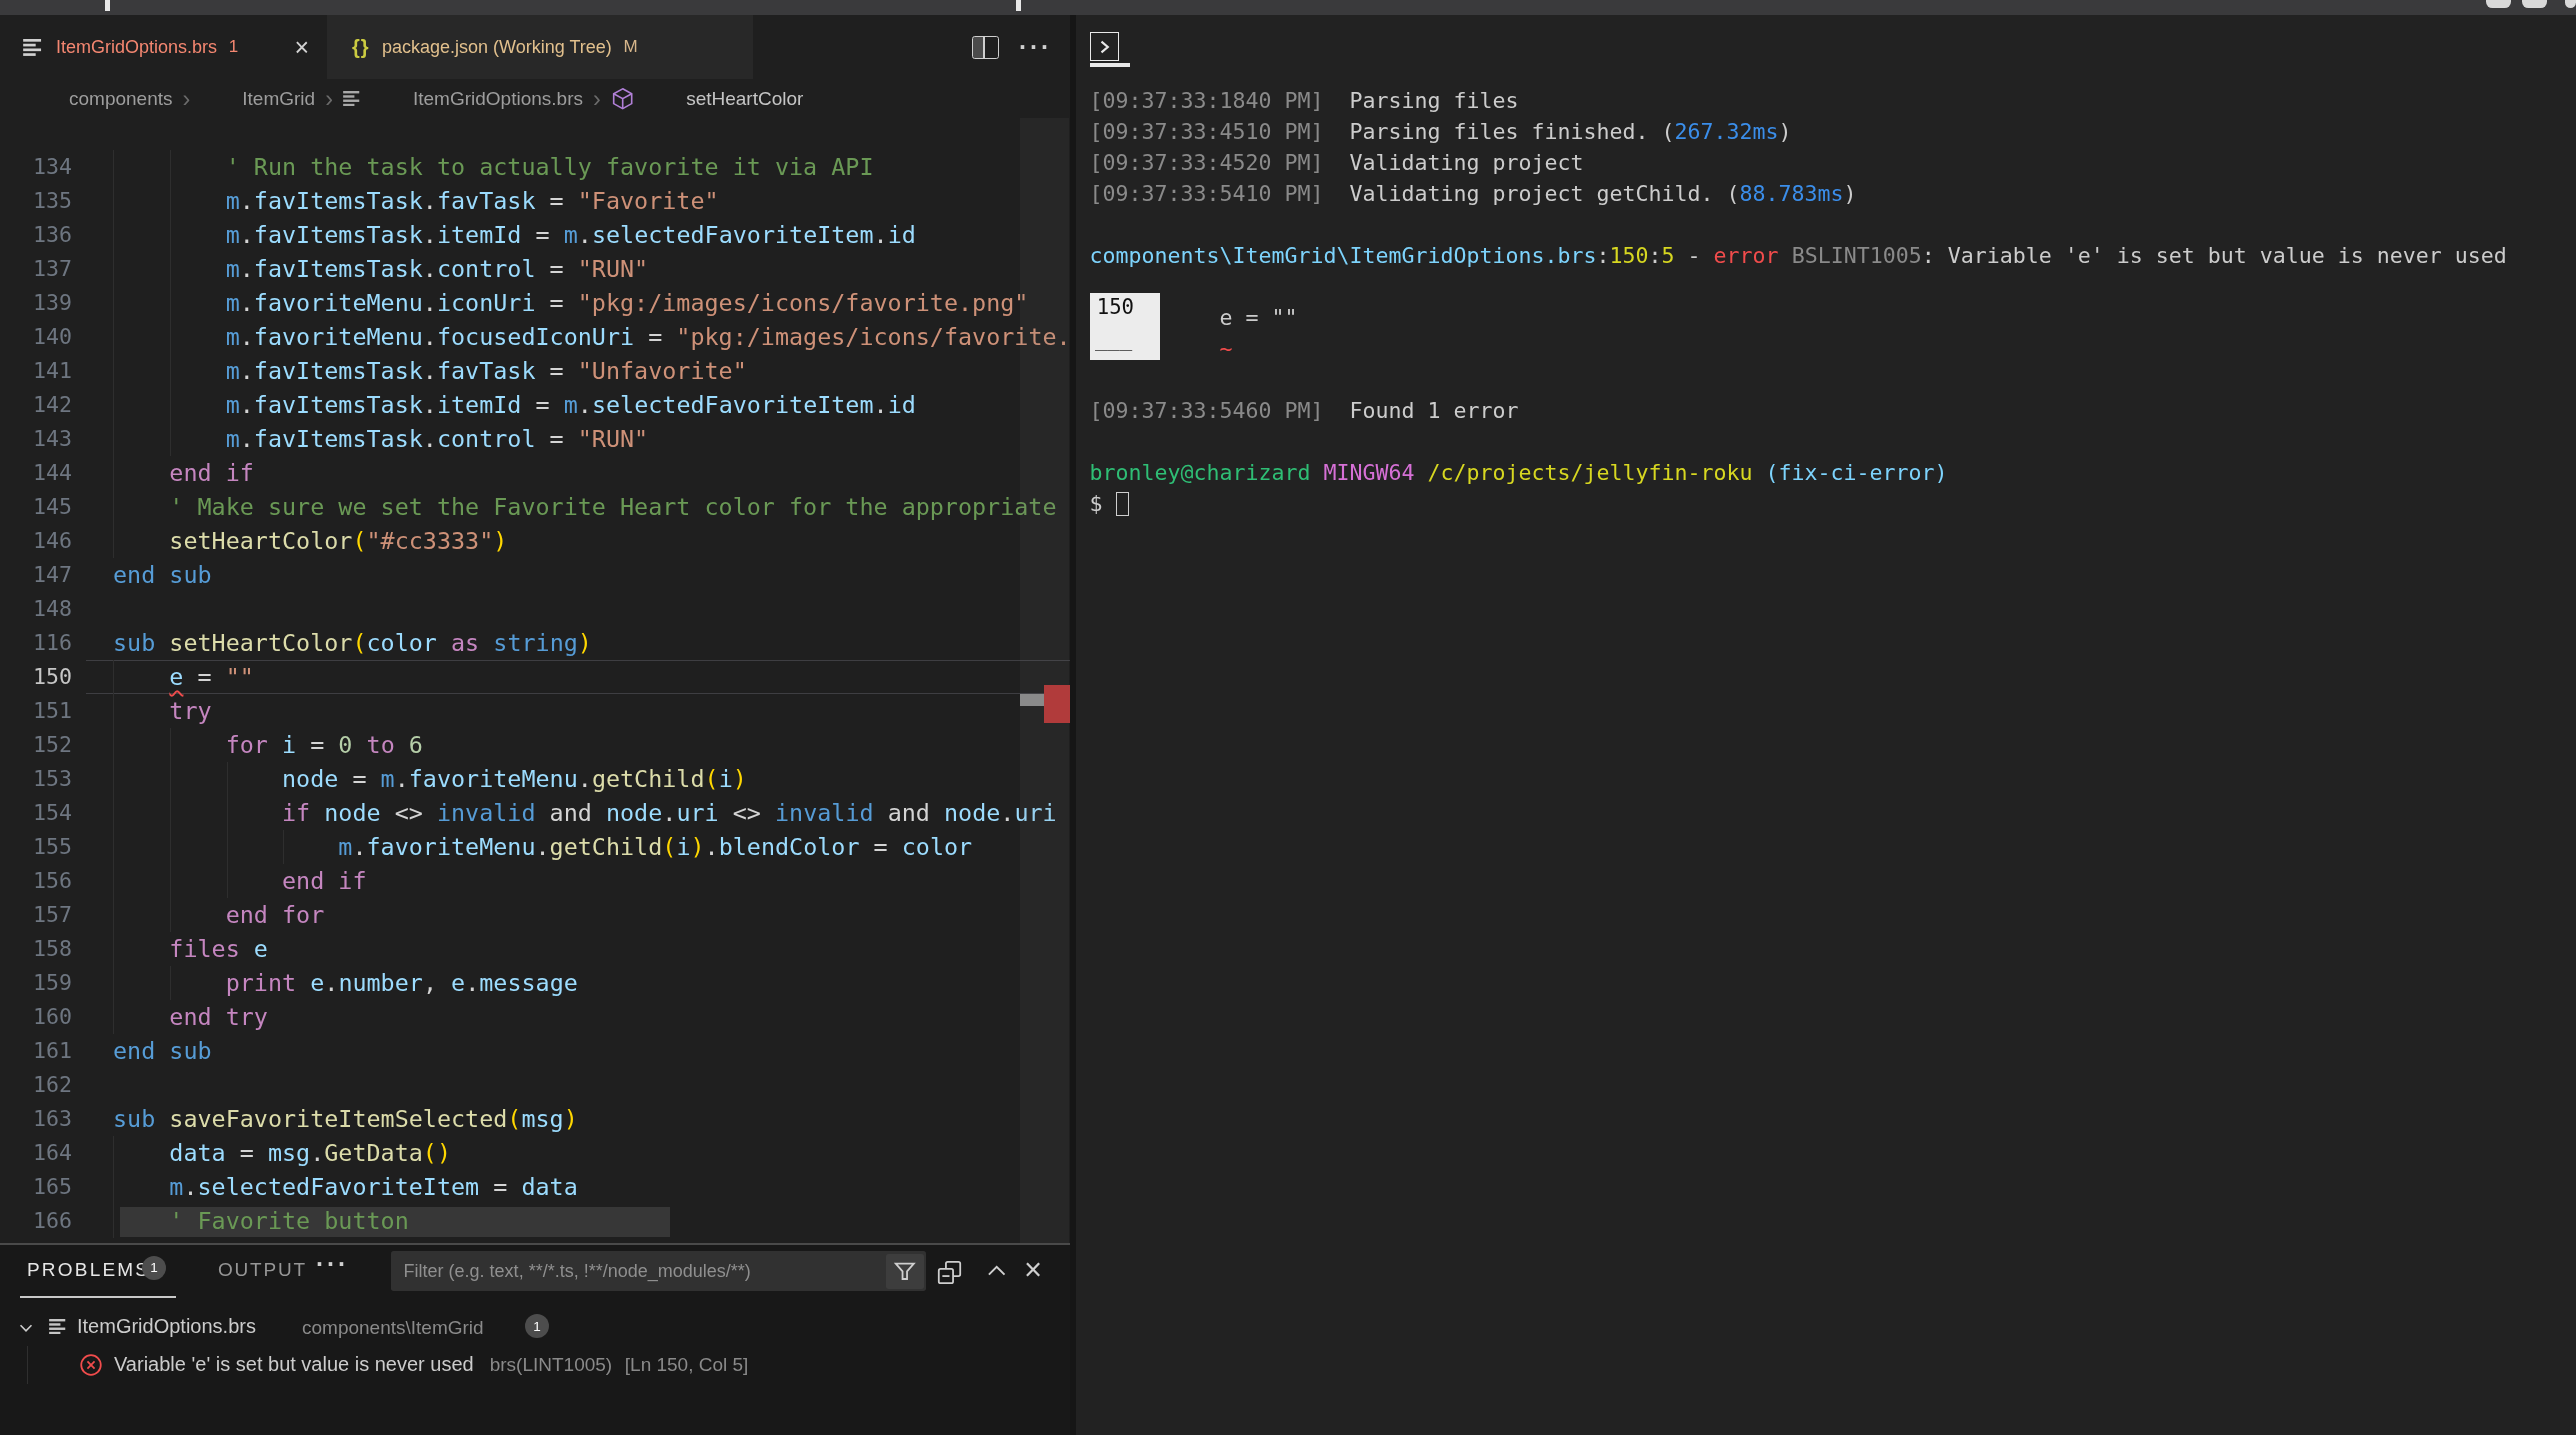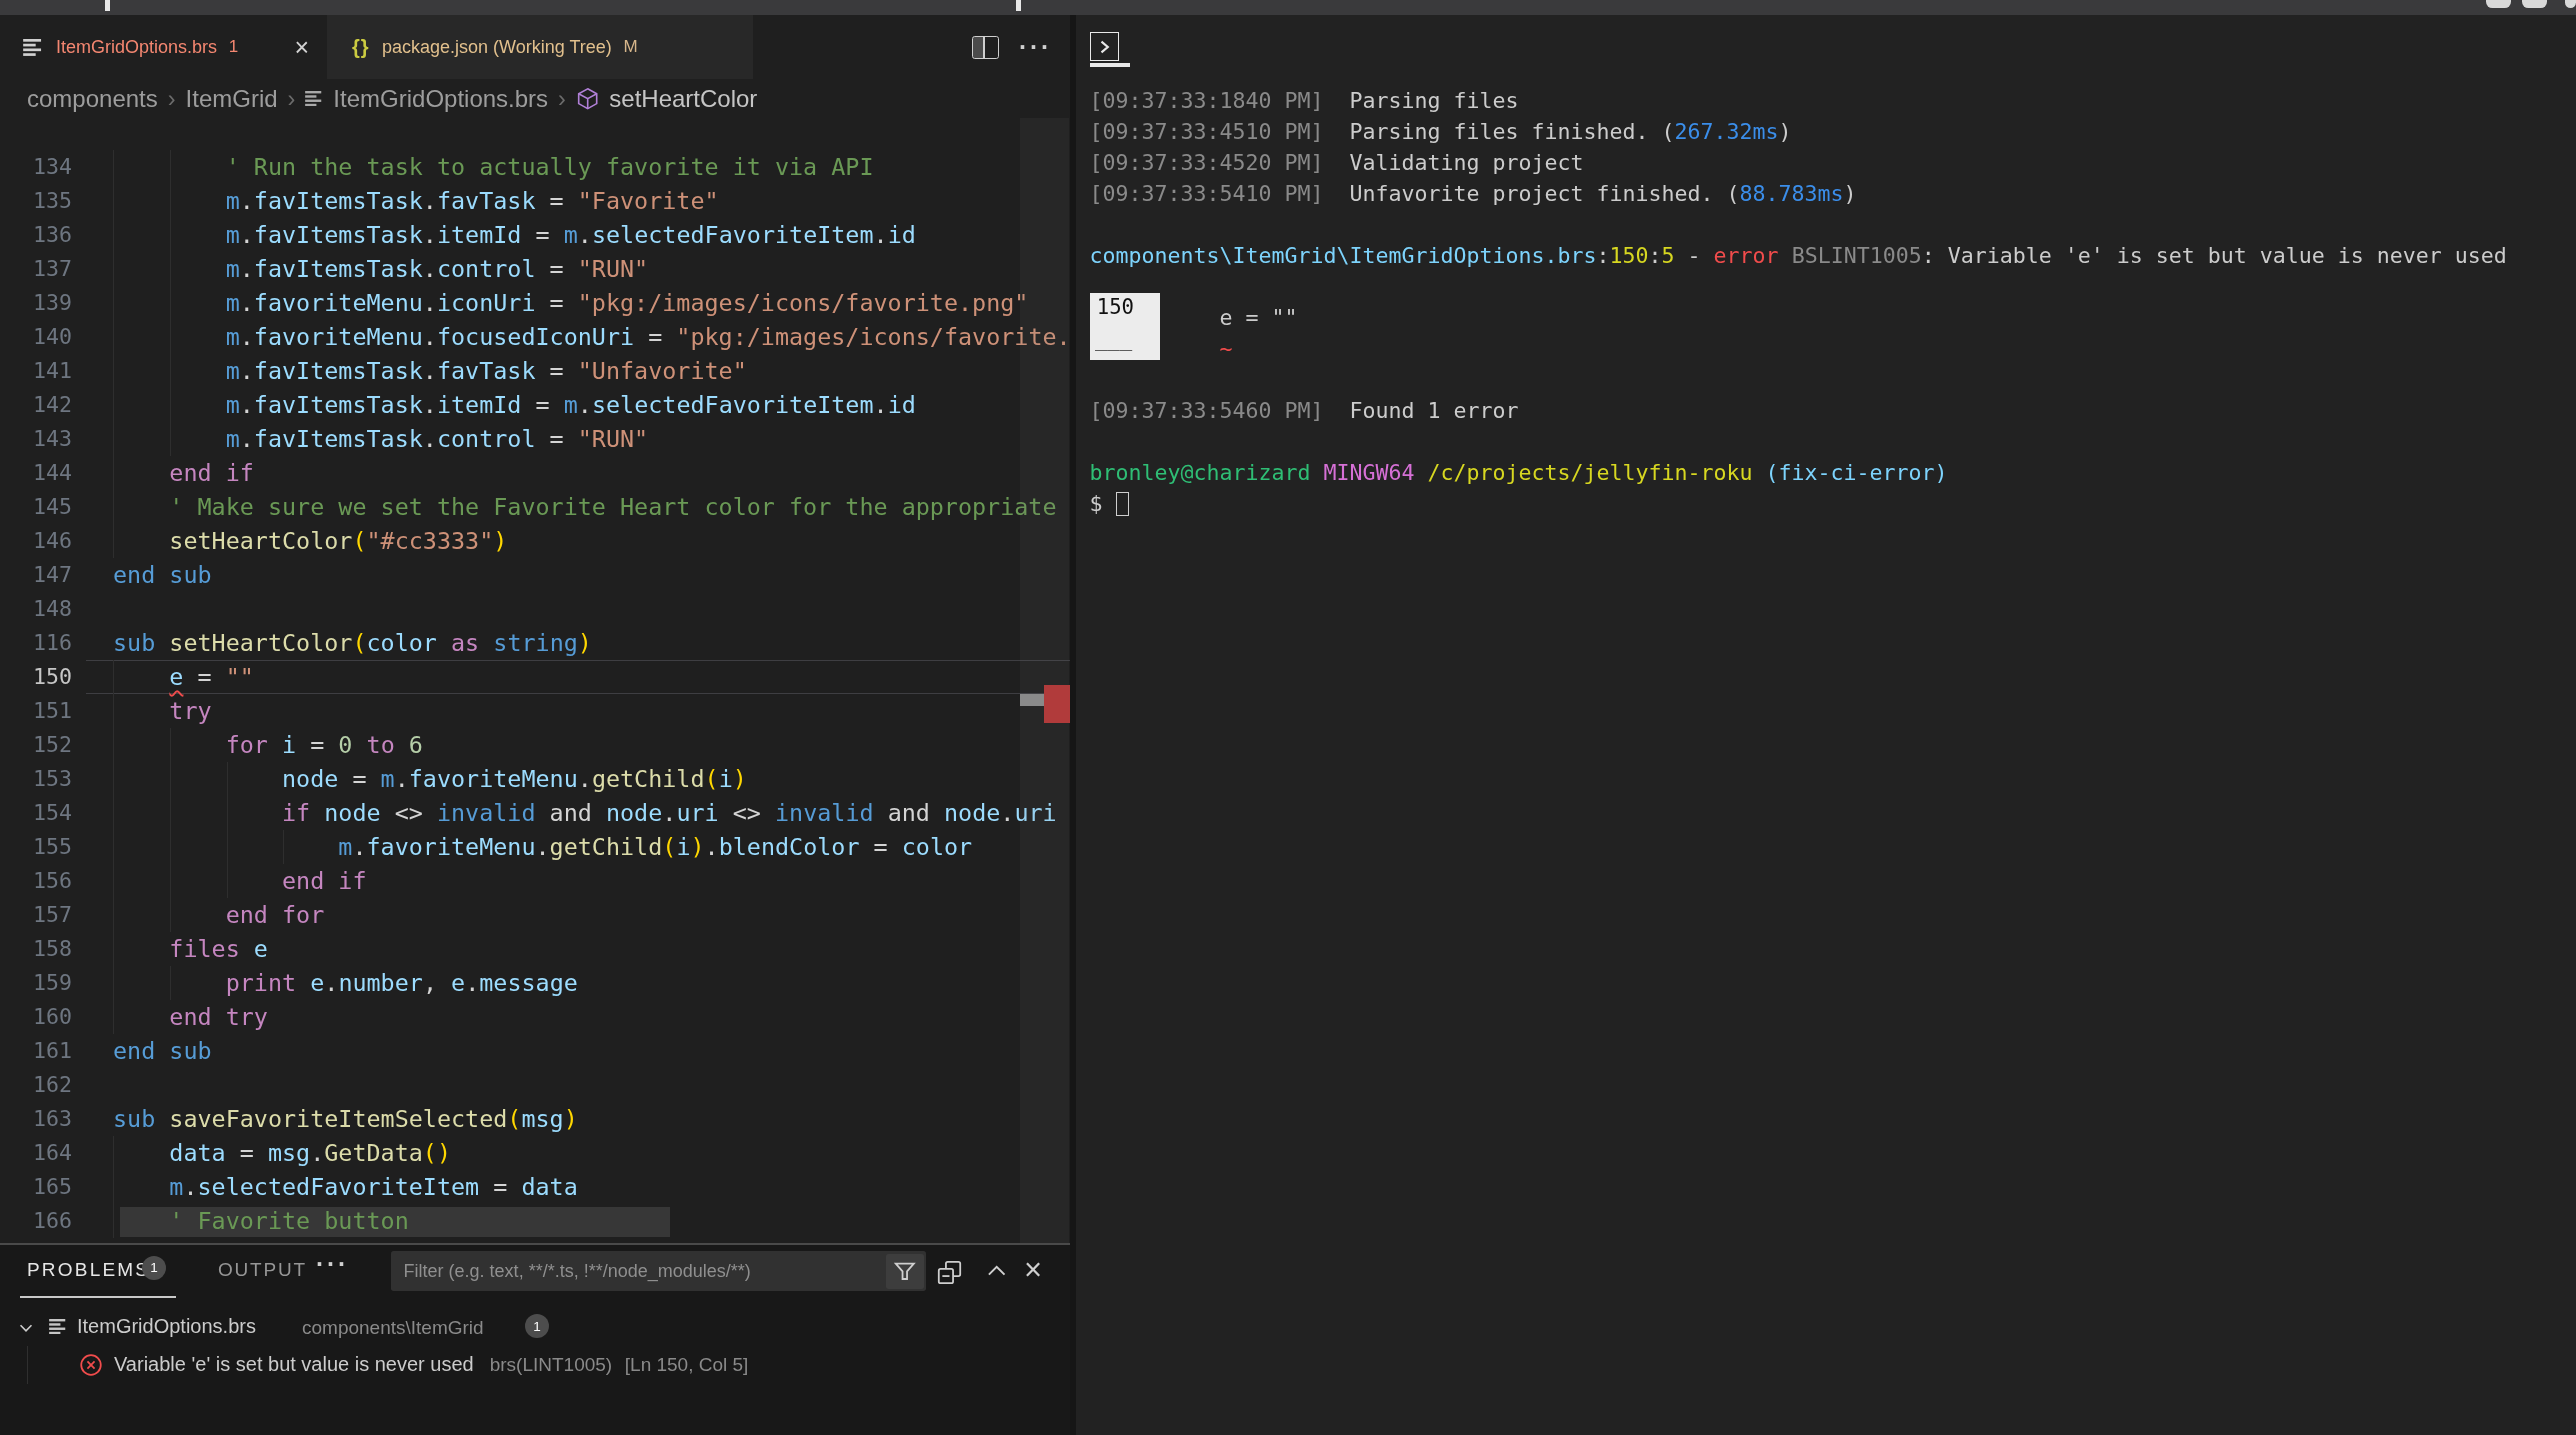--- a/index.html
+++ b/index.html
@@ -25,21 +25,21 @@
   .tab-close{margin-left:auto;margin-right:18px;color:#d2d2d2;font-size:25px;line-height:25px;}
   .brace-icon{color:#cbcb41;font-size:20px;font-weight:bold;letter-spacing:0.9px;}
   #editor-actions{position:absolute;top:15.3px;left:953px;width:117px;height:64px;display:flex;align-items:center;gap:20px;justify-content:flex-end;padding-right:18px;box-sizing:border-box;}
   #split-icon{width:27px;height:23.4px;border:1.8px solid #cfcfcf;border-radius:2.7px;position:relative;box-sizing:border-box;}
   #split-icon::before{content:'';position:absolute;left:10px;top:0;bottom:0;width:1.8px;background:#cfcfcf;}
   #split-icon::after{content:'';position:absolute;left:0;top:0;bottom:0;width:10px;background:rgba(207,207,207,.25);}
   .dots{color:#cfcfcf;font-size:25px;letter-spacing:2.7px;font-weight:bold;}
 
   
   #breadcrumbs{left:0;top:79px;width:1070px;height:39px;display:flex;align-items:center;padding-left:27px;box-sizing:border-box;gap:10px;background:#1f1f1f;}
-  .crumb{color:#9d9d9d;font-size:24px;white-space:nowrap;}
+  .crumb{color:#9d9d9d;font-size:19px;white-space:nowrap;margin-left:42px;}
   .crumb-last{color:#c5c5c5;}
   .crumb-sep{color:#6b6b6b;font-size:23.4px;line-height:18px;}
 
   
   #editor{left:0;top:118px;width:1070px;height:1127px;overflow:hidden;background:#1f1f1f;margin-top:32px;}
   .code-line{position:relative;height:34px;white-space:pre;font-family:"DejaVu Sans Mono",monospace;font-size:23.4px;line-height:34px;}
   .lnum{position:absolute;left:0;top:0;width:72px;text-align:right;color:#6e7681;font-size:21.6px;}
   .lnum-a{color:#c6c6c6;}
   .ltext{position:absolute;left:113px;top:0;}
   .guide{position:absolute;top:0;bottom:0;width:0.9px;background:#2e2e2e;}
@@ -273,21 +273,21 @@
     </div>
     <div id="prompt-underline"></div>
     <div id="snippet-box">
       <span id="snippet-num">150</span>
       <span id="snippet-underscores">___</span>
     </div>
     <div id="term-lines">
         <div class="term-line"><span class="t-gy">[09:37:33:1840 PM]</span><span class="t-tw">  Parsing files</span></div>
         <div class="term-line"><span class="t-gy">[09:37:33:4510 PM]</span><span class="t-tw">  Parsing files finished. (</span><span class="t-bl">267.32ms</span><span class="t-tw">)</span></div>
         <div class="term-line"><span class="t-gy">[09:37:33:4520 PM]</span><span class="t-tw">  Validating project</span></div>
-        <div class="term-line"><span class="t-gy">[09:37:33:5410 PM]</span><span class="t-tw">  Unfavorite project finished. (</span><span class="t-bl">88.783ms</span><span class="t-tw">)</span></div>
+        <div class="term-line"><span class="t-gy">[09:37:33:5410 PM]</span><span class="t-tw">  Validating project getChild. (</span><span class="t-bl">88.783ms</span><span class="t-tw">)</span></div>
         <div class="term-line"></div>
         <div class="term-line"><span class="t-cy">components\ItemGrid\ItemGridOptions.brs</span><span class="t-tw">:</span><span class="t-yl">150</span><span class="t-tw">:</span><span class="t-yl">5</span><span class="t-tw"> - </span><span class="t-rd">error</span><span class="t-gy"> BSLINT1005</span><span class="t-tw">: Variable 'e' is set but value is never used</span></div>
         <div class="term-line"></div>
         <div class="term-line"><span class="t-tw">          e = ""</span></div>
         <div class="term-line"><span class="t-rd">          ~</span></div>
         <div class="term-line"></div>
         <div class="term-line"><span class="t-gy">[09:37:33:5460 PM]</span><span class="t-tw">  Found 1 error</span></div>
         <div class="term-line"></div>
         <div class="term-line"><span class="t-gr">bronley@charizard</span><span class="t-tw"> </span><span class="t-mg">MINGW64</span><span class="t-tw"> </span><span class="t-yl">/c/projects/jellyfin-roku</span><span class="t-tw"> </span><span class="t-cy">(fix-ci-error)</span></div>
         <div class="term-line"><span class="t-tw">$ </span><span class="term-cursor"></span></div>

